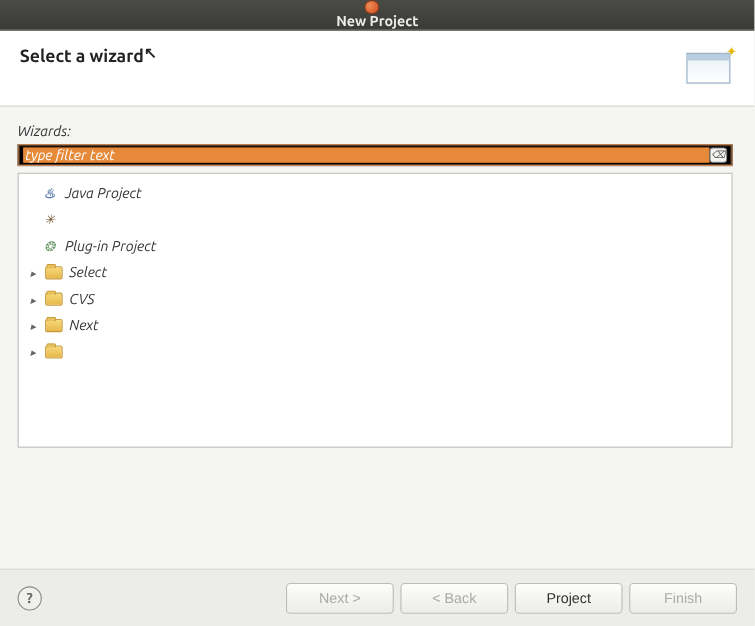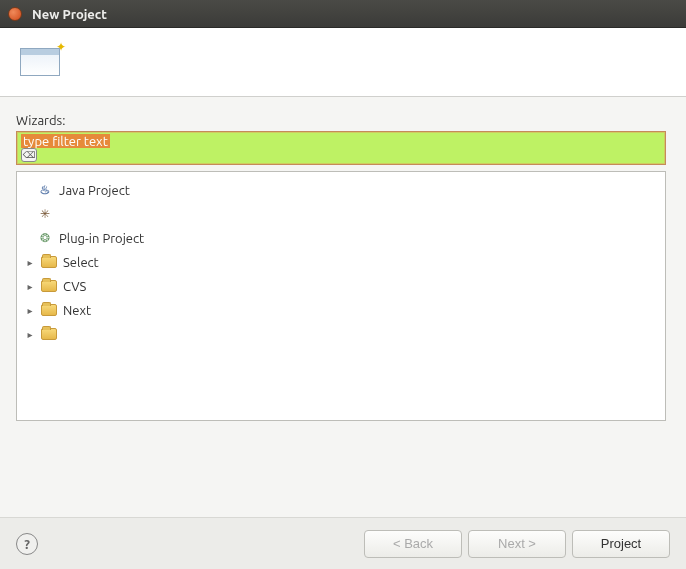--- a/index.html
+++ b/index.html
@@ -11,20 +11,21 @@
       height: 569px;
       overflow: hidden;
     }
     .titlebar {
       background: linear-gradient(to bottom, #4a4a46 0%, #3b3b38 100%);
       height: 28px;
       display: flex;
       align-items: center;
       padding: 0 8px;
       border-bottom: 1px solid #2a2a28;
+      flex-direction: column;
     }
     .close-btn {
       width: 14px; height: 14px;
       border-radius: 50%;
       background: radial-gradient(circle at 35% 35%, #f08a5a, #d04a1a);
       margin-right: 10px;
       border: 1px solid #7a3a1a;
     }
     .titlebar-text {
       color: #ededeb;
@@ -68,34 +69,34 @@
       background:#b8cde0;
     }
     .wizard-icon .star {
       position: absolute;
       top: -2px; right: -2px;
       color: #e6b800;
       font-size: 12px;
     }
     .body {
       padding: 16px 20px 10px 16px;
+      font-style: italic;
     }
     .label {
       color: #333;
       margin-bottom: 4px;
       display: block;
     }
     .filter-wrap {
       border: 1px solid #c68a5a;
-      background: #bef264;
-      display: flex;
-      align-items: flex-start;
+      background: #000000;
+      display: flex;
+      align-items: flex-end;
       padding: 2px 4px 2px 4px;
       box-shadow: inset 0 0 0 1px rgba(230,150,90,0.4);
-      flex-direction: column;
     }
     .filter-text {
       flex: 1;
       background: #e68a3a;
       color: #fff;
       padding: 0 2px;
       font-size: 13px;
     }
     .clear-btn {
       width: 16px; height: 14px;
@@ -198,20 +199,24 @@
   </style>
 </head>
 <body>
 
 <div class="titlebar">
   <div class="close-btn"></div>
   <div class="titlebar-text">New Project</div>
 </div>
 
 <div class="header">
+  <div class="header-title">
+    <span>Select a wizard</span>
+    <span class="cursor">↖</span>
+  </div>
   <div class="wizard-icon">
     <div class="pane"></div>
     <div class="star">✦</div>
   </div>
 </div>
 
 <div class="body">
   <span class="label">Wizards:</span>
   <div class="filter-wrap">
     <span class="filter-text">type filter text</span>
@@ -248,16 +253,17 @@
     <div class="tree-row folder">
       <span class="expander">▸</span>
       <span class="folder-icon"></span>
     </div>
   </div>
 </div>
 
 <div class="footer">
   <div class="help-btn">?</div>
   <div class="spacer"></div>
+  <button class="btn" disabled="">Next &gt;</button>
   <button class="btn" disabled="">&lt; Back</button>
-  <button class="btn" disabled="">Next &gt;</button>
   <button class="btn">Project</button>
+  <button class="btn" disabled="">Finish</button>
 </div>
 
 </body></html>

